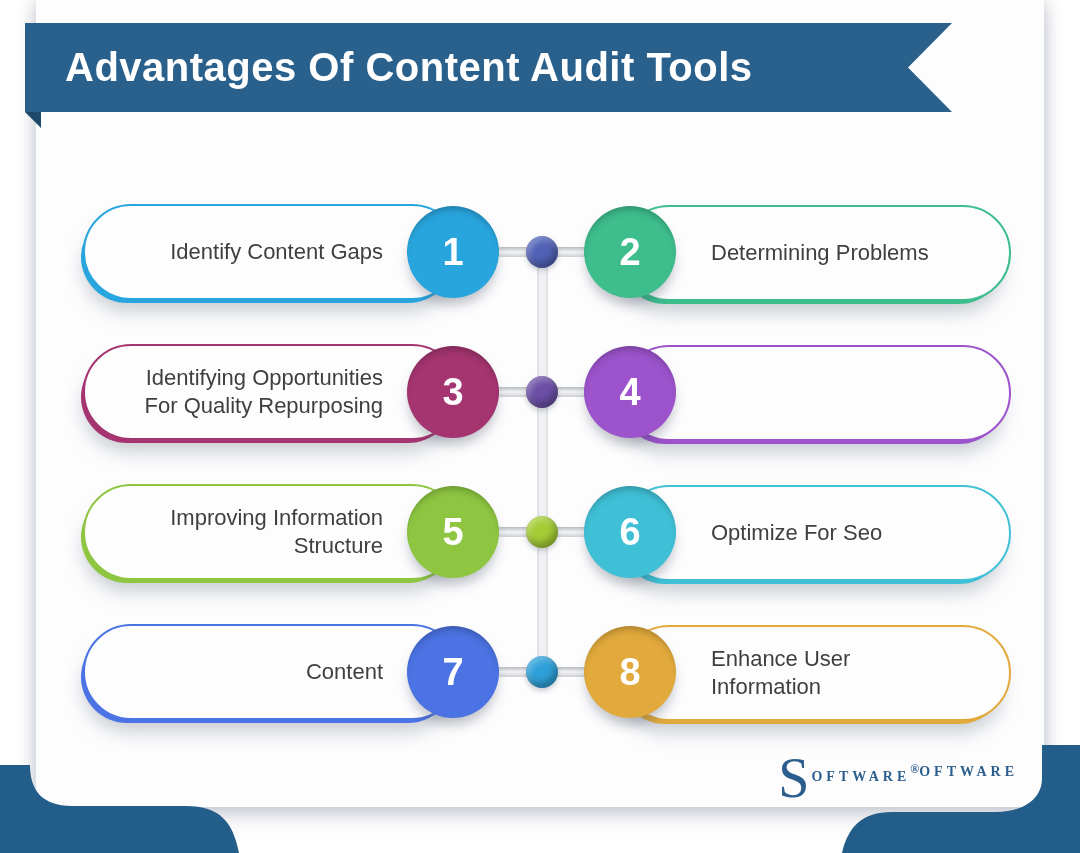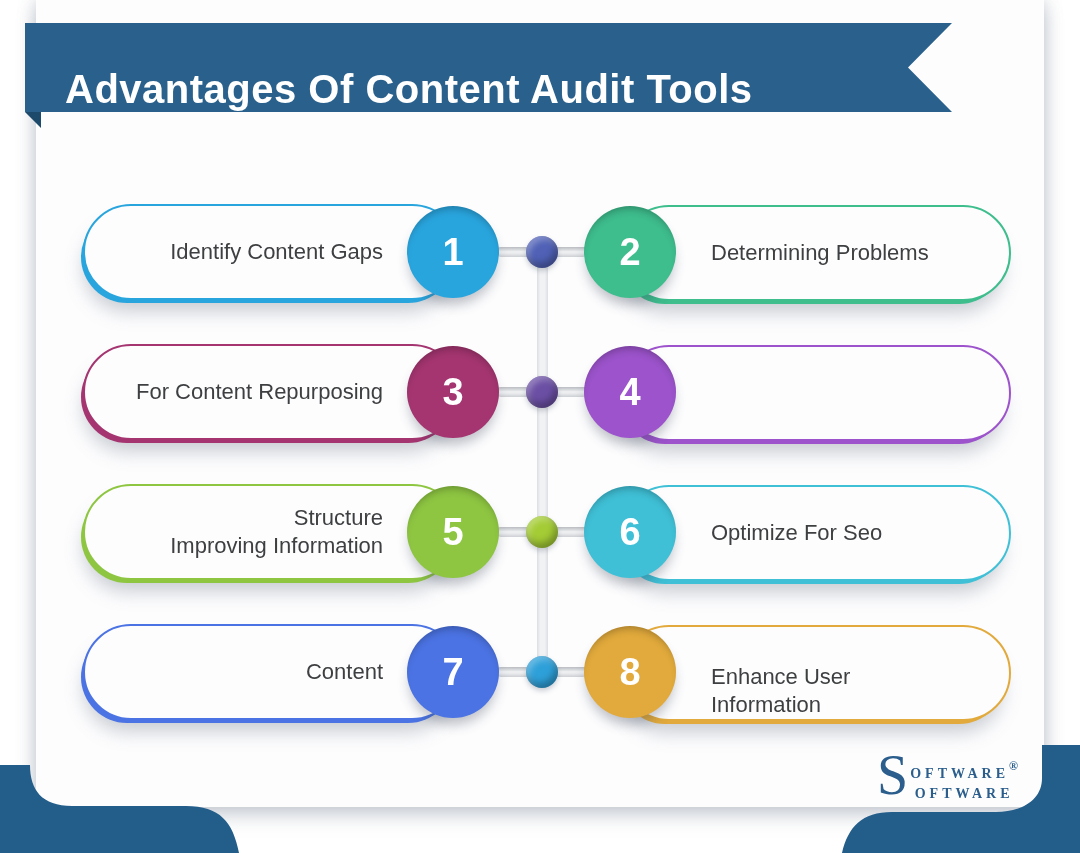--- a/index.html
+++ b/index.html
@@ -17,21 +17,21 @@
     z-index:1;
   }
   
   .corner-svg { position:absolute; left:0; top:0; width:1080px; height:853px; z-index:2; pointer-events:none; }
 
   
   .banner {
     position:absolute; left:25px; top:23px; width:927px; height:89px;
     background:#2a618c; z-index:3;
     clip-path:polygon(0 0,100% 0,calc(100% - 44px) 50%,100% 100%,0 100%);
-    display:flex; align-items:flex-end;
+    display:flex; align-items:center;
   }
   .banner-fold {
     position:absolute; left:25px; top:112px; width:16px; height:16px;
     background:#1d4a6b; z-index:3;
     clip-path:polygon(0 0,100% 0,100% 100%);
   }
   .title {
     padding-left:40px; color:#ffffff; font-size:40px; font-weight:700;
     letter-spacing:.5px; white-space:nowrap;
   }
@@ -78,21 +78,21 @@
   .num-circle.left  { left:407px; }
   .num-circle.right { left:584px; }
 
   
   .logo {
     position:absolute; right:62px; bottom:52px; z-index:5;
     color:#2b5e8c; display:flex; align-items:flex-start;
     font-family:"Liberation Serif","DejaVu Serif",serif;
   }
   .logo-s { font-size:56px; line-height:46px; font-weight:500; }
-  .logo-col { display:flex; flex-direction:column; margin-left:2px; margin-top:4px;align-items:center; }
+  .logo-col { display:flex; margin-left:2px; margin-top:4px; }
   .logo-top, .logo-bottom {
     font-size:20px; line-height:20px; font-variant:small-caps;
     letter-spacing:4px; font-weight:600;
   }
   .logo-reg { font-size:12px; vertical-align:super; letter-spacing:0; }
 </style>
 </head>
 <body>
 
 <div class="card"></div>
@@ -133,39 +133,40 @@
   <div class="pill-text">
     <span class="ln">Determining Problems</span>
   </div>
 </div>
 <div class="num-circle right" style="top: 206px; --c: #3ebd8d;">
   <span>2</span>
 </div>
 
 <div class="pill left" style="top: 344px; --c: #a43570;">
   <div class="pill-text">
-    <span class="ln">For Content Repurposing</span>
+    <span class="ln">Identifying Opportunities</span>
+    <span class="ln">For Quality Repurposing</span>
   </div>
 </div>
 <div class="num-circle left" style="top: 346px; --c: #a43570;">
   <span>3</span>
 </div>
 
 <div class="pill right" style="top: 345px; --c: #9c53cb;">
   <div class="pill-text">
   </div>
 </div>
 <div class="num-circle right" style="top: 346px; --c: #9c53cb;">
   <span>4</span>
 </div>
 
 <div class="pill left" style="top: 484px; --c: #8ec642;">
   <div class="pill-text">
+    <span class="ln">Improving Information</span>
     <span class="ln">Structure</span>
-    <span class="ln">Improving Information</span>
   </div>
 </div>
 <div class="num-circle left" style="top: 486px; --c: #8ec642;">
   <span>5</span>
 </div>
 
 <div class="pill right" style="top: 485px; --c: #3fc0d6;">
   <div class="pill-text">
     <span class="ln">Optimize For Seo</span>
 
@@ -177,21 +178,21 @@
 
 <div class="pill left" style="top: 624px; --c: #4b73e3;">
   <div class="pill-text">
     <span class="ln">Content</span>
   </div>
 </div>
 <div class="num-circle left" style="top: 626px; --c: #4b73e3;">
   <span>7</span>
 </div>
 
-<div class="pill right" style="top: 625px; align-items: flex-end; --c: #e2aa3c;">
+<div class="pill right" style="top: 625px; --c: #e2aa3c;">
   <div class="pill-text">
     <span class="ln">Enhance User</span>
     <span class="ln">Information</span>
   </div>
 </div>
 <div class="num-circle right" style="top: 626px; --c: #e2aa3c;">
   <span>8</span>
 </div>
 
 <div class="logo">

